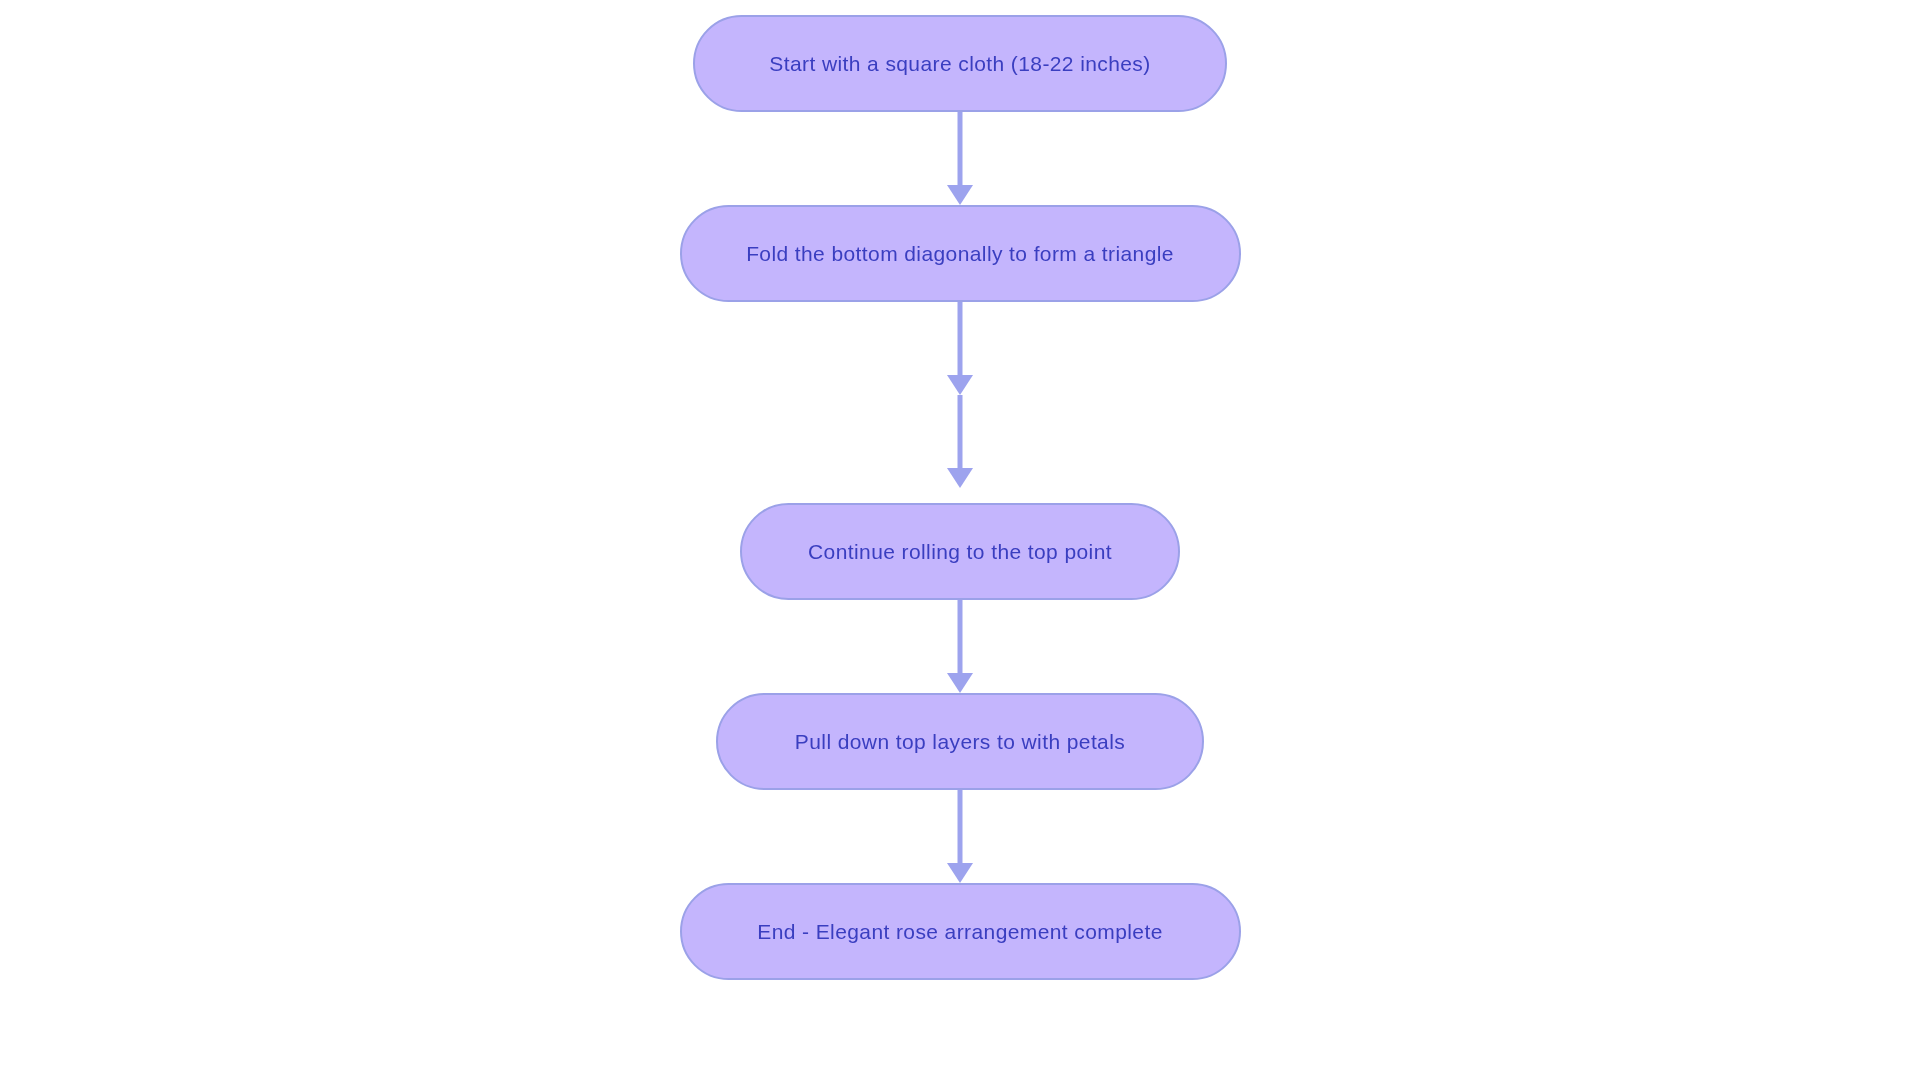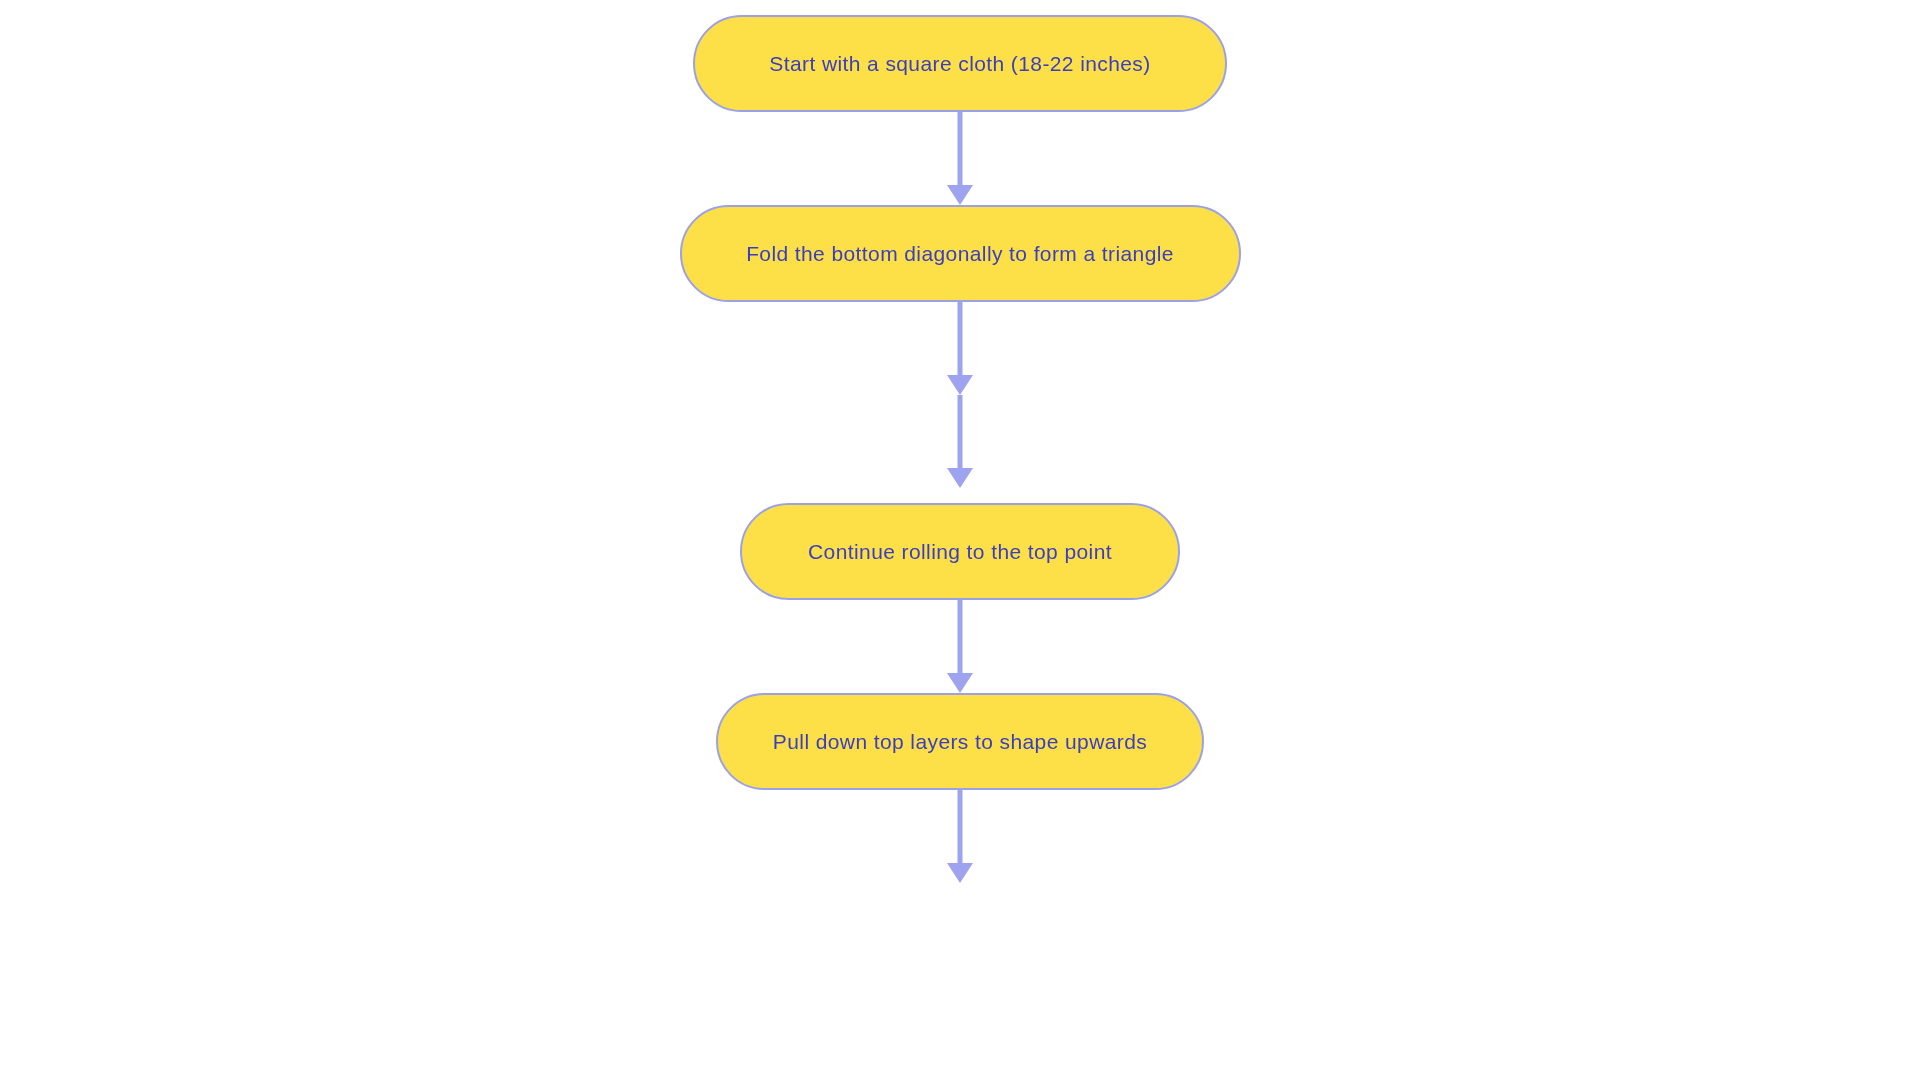--- a/index.html
+++ b/index.html
@@ -16,21 +16,21 @@
     height: 1083px;
     display: flex;
     flex-direction: column;
     align-items: center;
     padding-top: 15px;
     box-sizing: border-box;
   }
   .node {
     height: 97px;
     box-sizing: border-box;
-    background: #fde047;
+    background: #c4b5fd;
     border: 2px solid #9ba1e8;
     border-radius: 48.5px;
     display: flex;
     align-items: center;
     justify-content: center;
     flex: 0 0 auto;
   }
   .node-label {
     color: #3a3ec0;
     font-size: 21px;
@@ -104,22 +104,25 @@
   <div class="node w4">
     <span class="node-label">Continue rolling to the top point</span>
   </div>
 
   <div class="arrow">
     <div class="shaft"></div>
     <div class="head"></div>
   </div>
 
   <div class="node w5">
-    <span class="node-label">Pull down top layers to shape upwards</span>
+    <span class="node-label">Pull down top layers to with petals</span>
   </div>
 
   <div class="arrow">
     <div class="shaft"></div>
     <div class="head"></div>
   </div>
 
+  <div class="node w6">
+    <span class="node-label">End - Elegant rose arrangement complete</span>
+  </div>
 
 </div>
 
 </body></html>

